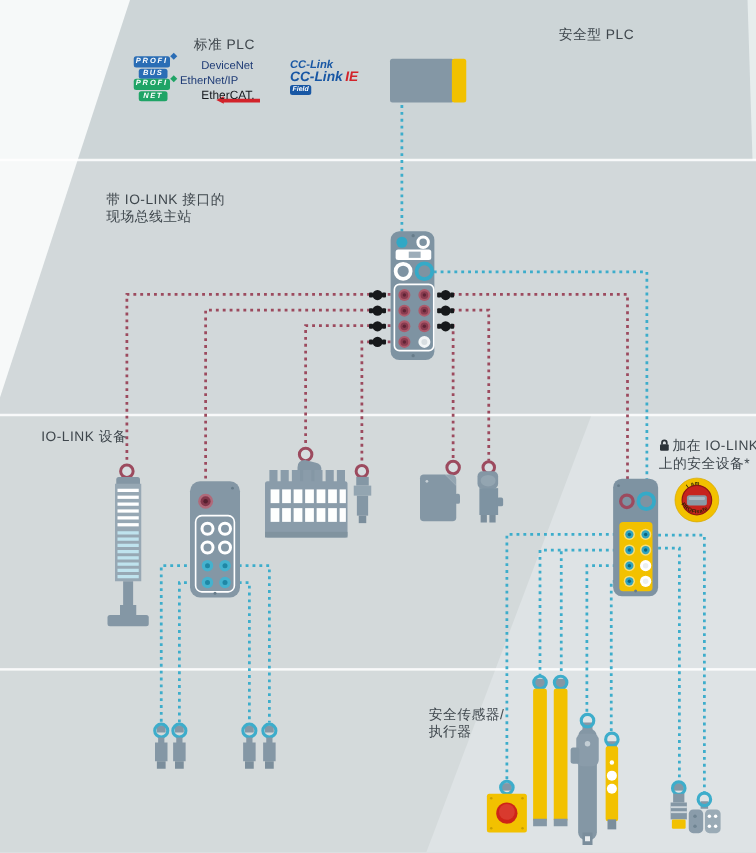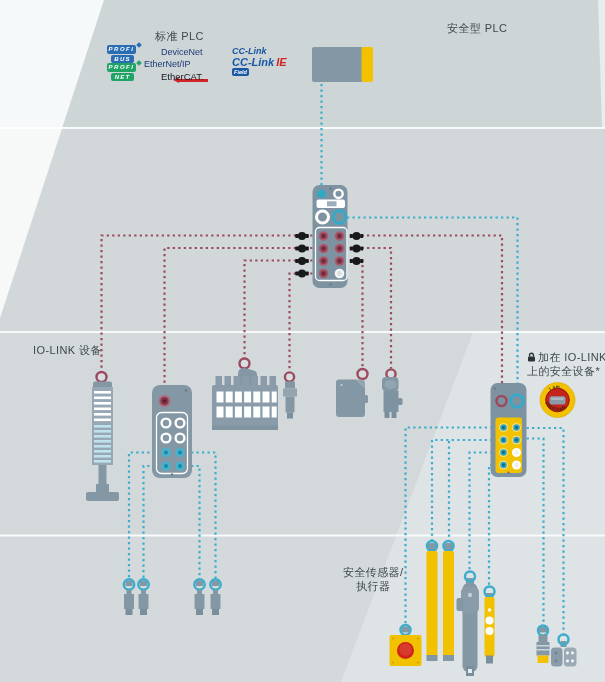--- a/index.html
+++ b/index.html
@@ -416,32 +416,36 @@
       <rect x="213" y="590" width="5" height="4.5" fill="#8497a5"></rect>
       <rect x="210.5" y="594" width="10" height="15" fill="#8497a5"></rect>
       <rect x="212" y="609" width="7" height="6" fill="#7b8e9c"></rect>
     </g>
   </g>
 </svg>
 
   <div class="lbl" style="left:155px;top:10px;margin-top:20px;"><span>标准 PLC</span></div>
   <div class="lbl" style="left:447px;top:10px;margin-top:12px;"><span>安全型 PLC</span></div>
 
+  <div class="lbl" style="left:85px;top:154px;">
+    <span class="line">带 IO-LINK 接口的</span>
+    <span class="line">现场总线主站</span>
+  </div>
 
   <div class="lbl" style="left:33px;top:344px;"><span>IO-LINK 设备</span></div>
 
   <div class="lbl" style="left:527px;top:351px;">
     <span class="line"><svg class="lock" width="9" height="10" viewBox="0 0 9 10">
           <path d="M2.6,4.6 V3.1 a1.9,1.9 0 0 1 3.8,0 V4.6" fill="none" stroke="#2b3238" stroke-width="1.4"></path>
           <rect x="1" y="4.4" width="7" height="5.2" rx="1" fill="#2b3238"></rect>
         </svg><span>加在 IO-LINK</span></span>
     <span class="line">上的安全设备*</span>
   </div>
 
-  <div class="lbl" style="left:343px;top:566px;text-align:center;">
+  <div class="lbl" style="left:343px;top:566px;">
     <span class="line">安全传感器/</span>
     <span class="line">执行器</span>
   </div>
 
   <div class="logo pb-badge" style="left:107px;top:45px;">
     <span class="pb-pill" style="background:#2a6db5;">PROFI</span>
     <span class="pb-star" style="background:#2a6db5;"></span>
     <span class="pb-pill b" style="background:#2a6db5;">BUS</span>
   </div>
   <div class="logo pb-badge" style="left:107px;top:63px;">

